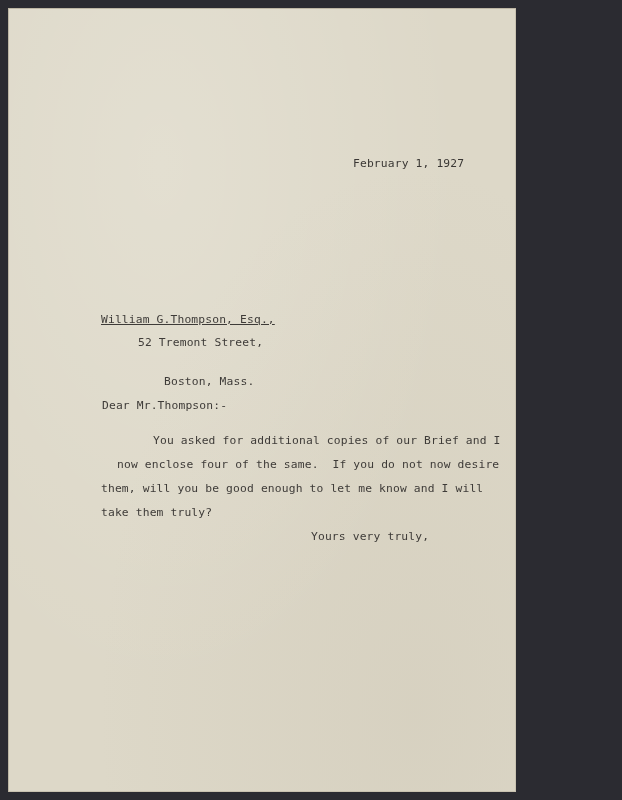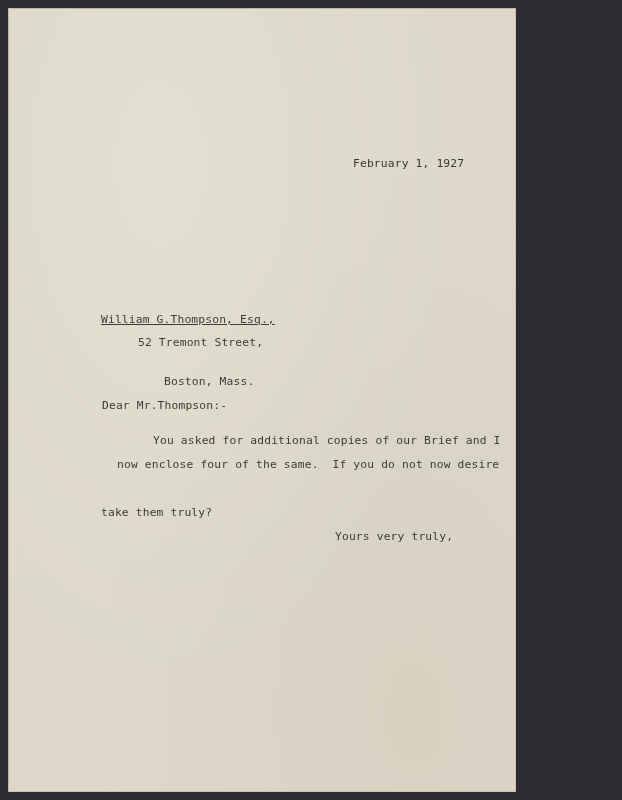--- a/index.html
+++ b/index.html
@@ -43,33 +43,34 @@
       color: #34312e;
       text-decoration: underline;
       text-underline-offset: 3px;
       text-decoration-thickness: 1px;
     }
     .salutation { left: 94px; top: 392px; }
     .body1 { left: 145px; top: 427px; }
     .body2 { left: 93px; top: 451px; margin-left: 16px; }
     .body3 { left: 93px; top: 475px; }
     .body4 { left: 93px; top: 499px; }
-    .closing { left: 303px; top: 523px; margin-left: 24px; }
+    .closing { left: 303px; top: 523px; }
   </style>
 </head>
 <body>
 
 <div class="paper">
   <div class="tw date">February 1, 1927</div>
 
   <div class="tw addr1">William G.Thompson, Esq.,</div>
   <div class="tw addr2">52 Tremont Street,</div>
   <div class="tw addr3">Boston, Mass.</div>
 
 
   <div class="tw salutation">Dear Mr.Thompson:-</div>
 
   <div class="tw body1">You asked for additional copies of our Brief and I</div>
   <div class="tw body2">now enclose four of the same.  If you do not now desire</div>
+  <div class="tw body3">them, will you be good enough to let me know and I will</div>
   <div class="tw body4">take them truly?</div>
 
   <div class="tw closing">Yours very truly,</div>
 </div>
 
 </body></html>

